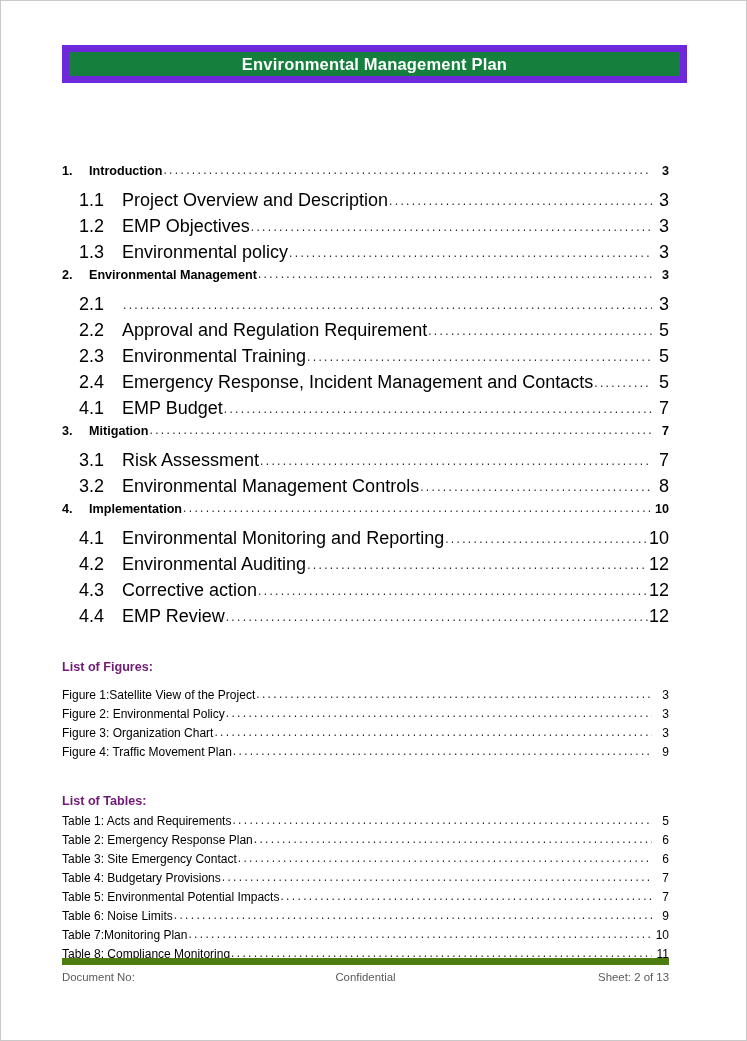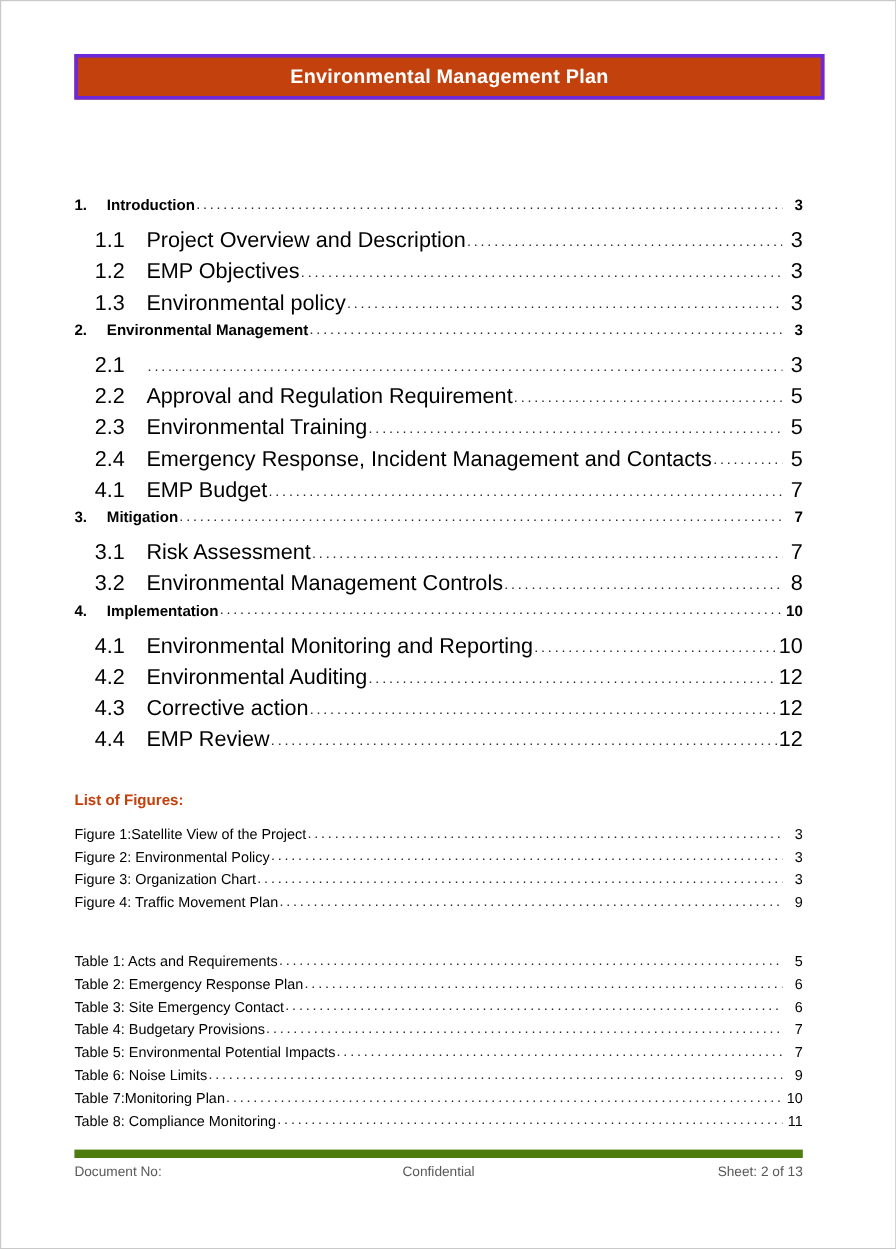--- a/index.html
+++ b/index.html
@@ -23,22 +23,22 @@
     padding: 0;
   }
 
   
   .banner {
     position: absolute;
     left: 61px;
     top: 44px;
     width: 625px;
     height: 38px;
-    background: #c2410c;
-    border: 3px solid #6d28d9;
+    background: #15803d;
+    border: 7px solid #6d28d9;
     box-sizing: border-box;
     display: flex;
     align-items: center;
     justify-content: center;
   }
   .banner-title {
     color: #ffffff;
     font-size: 16.5px;
     font-weight: bold;
     letter-spacing: 0.2px;
@@ -116,21 +116,21 @@
     flex: 0 0 auto;
     text-align: right;
     min-width: 16px;
     white-space: nowrap;
   }
 
   
   .list-heading {
     font-size: 12.6px;
     font-weight: bold;
-    color: #c2410c;
+    color: #701a75;
     margin: 0;
   }
   .list-figures-block { margin-top: 28px; }
   .list-figures-block .list-heading { margin-bottom: 14px; }
   .list-tables-block { margin-top: 30px; }
   .list-tables-block .list-heading { margin-bottom: 6px; }
 
   
   .item-row {
     display: flex;
@@ -317,20 +317,21 @@
           </div>
           <div class="item-row">
             <span class="item-label">Figure 4: Traffic Movement Plan</span>
             <span class="leader"></span>
             <span class="toc-page">9</span>
           </div>
         </div>
     </div>
 
     <div class="list-tables-block">
+      <div class="list-heading">List of Tables:</div>
       <div id="tables-list">
           <div class="item-row">
             <span class="item-label">Table 1: Acts and Requirements</span>
             <span class="leader"></span>
             <span class="toc-page">5</span>
           </div>
           <div class="item-row">
             <span class="item-label">Table 2: Emergency Response Plan</span>
             <span class="leader"></span>
             <span class="toc-page">6</span>

